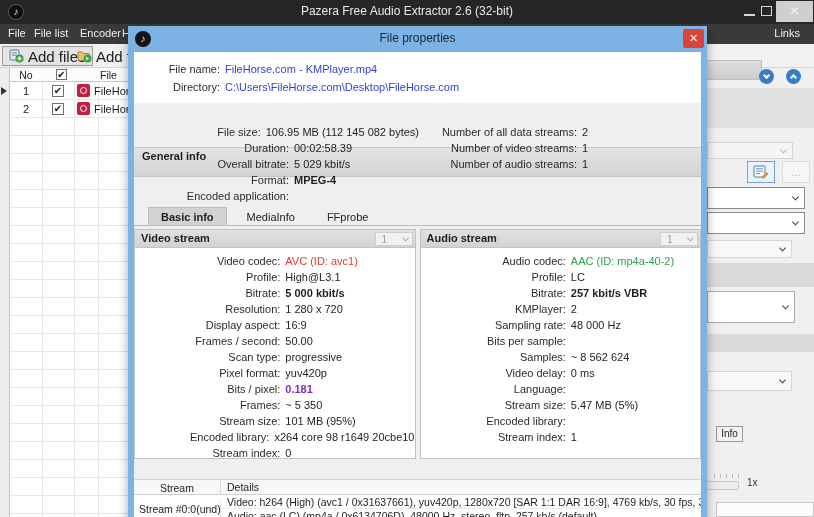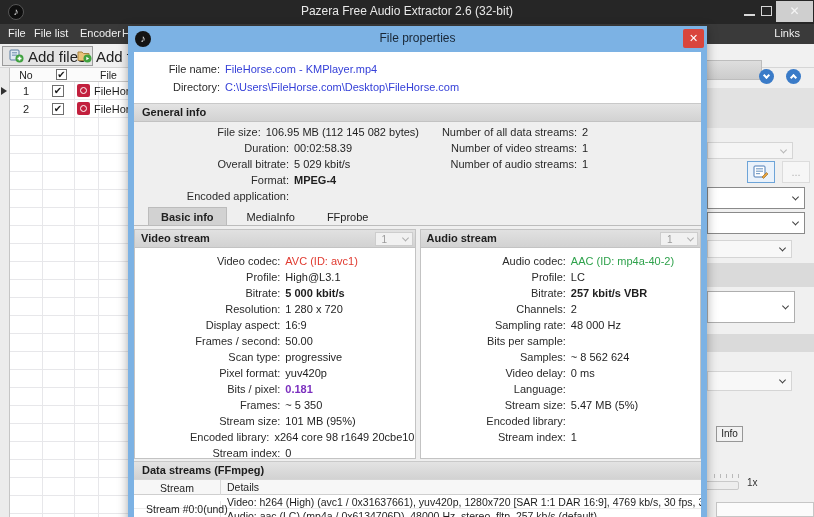--- a/index.html
+++ b/index.html
@@ -72,21 +72,21 @@
   #dlg-icon{left:7px;top:5px;width:16px;height:16px;border-radius:50%;background:#141414;color:#f0f0f0;font-size:10px;line-height:15px;text-align:center;}
   #dlg-title{left:0;top:5px;width:579px;text-align:center;font-size:12px;color:#182635;}
   #dlg-close{right:3px;top:3px;width:21px;height:19px;background:var(--closered);border-radius:2px;color:#fff;font-size:11px;font-weight:bold;text-align:center;line-height:18px;position:absolute;}
   #dlg-content{left:6px;top:26px;width:567px;height:474px;background:#efefef;}
 
   #dlg-topblock{left:0;top:0;width:567px;height:51px;background:#fff;padding-top:8px;}
   .toprow{display:flex;height:18px;align-items:center;}
   .toprow .lbl{width:86px;text-align:right;color:#2b2b2b;}
   .toprow .val{margin-left:5px;color:var(--link);white-space:nowrap;}
 
-  .sect-hdr{width:567px;height:19px;background:linear-gradient(#e3e3e3,#d2d2d2);border-top:1px solid #c9c9c9;border-bottom:1px solid #c2c2c2;font-weight:bold;padding:2px 0 4px 8px;color:#1c1c1c;}
+  .sect-hdr{width:567px;height:30px;background:linear-gradient(#e3e3e3,#d2d2d2);border-top:1px solid #c9c9c9;border-bottom:1px solid #c2c2c2;font-weight:bold;padding:2px 0 4px 8px;color:#1c1c1c;margin-top:44px;}
   #gen-hdr{left:0;top:51px;position:absolute;}
 
   #gen-body{left:0;top:69px;width:567px;height:82px;padding-top:3px;display:flex;position:absolute;}
   #gen-left{width:285px;}
   #gen-right{width:282px;}
   .grow{display:flex;height:16px;align-items:center;white-space:nowrap;}
   .grow .lbl{text-align:right;color:#2b2b2b;}
   #gen-left .lbl{width:155px;}
   #gen-right .lbl{width:158px;}
   .grow .val{margin-left:5px;}
@@ -108,21 +108,21 @@
   .v-green{color:var(--green);}
   .v-purple{color:var(--purple);font-weight:bold;}
   .v-bold{font-weight:bold;}
 
   #ds-hdr{left:0;top:409px;position:absolute;}
   #ds-table{left:0;top:427px;width:567px;height:60px;background:#fff;border-top:1px solid #d5d5d5;position:absolute;font-size:10.5px;}
   #ds-head{display:flex;height:15px;border-bottom:1px solid #cfcfcf;background:#f7f7f7;align-items:center;}
   #ds-head .c1{width:87px;text-align:center;border-right:1px solid #d8d8d8;height:15px;padding-top:2px;}
   #ds-head .c2{padding-left:6px;}
   .dsrow{display:flex;height:14px;align-items:center;border-bottom:1px solid #ececec;white-space:nowrap;}
-  .dsrow .c1{width:87px;padding-left:12px;border-right:1px solid #e4e4e4;height:14px;padding-top:2px;margin-top:12px;}
+  .dsrow .c1{width:87px;padding-left:5px;border-right:1px solid #e4e4e4;height:14px;padding-top:2px;margin-top:12px;}
   .dsrow .c2{padding-left:6px;overflow:hidden;}
 </style>
 </head>
 <body>
 
 <div class="abs" id="main-titlebar">
   <div class="abs" id="app-icon">♪</div>
   <div class="abs" id="main-title">Pazera Free Audio Extractor 2.6 (32-bit)</div>
   <div class="abs" id="btn-min"></div>
   <div class="abs" id="btn-max"></div>
@@ -368,21 +368,21 @@
             </div>
             <div class="prow">
               <span class="lbl">Profile:</span>
               <span class="val">LC</span>
             </div>
             <div class="prow">
               <span class="lbl">Bitrate:</span>
               <span class="val v-bold">257 kbit/s  VBR</span>
             </div>
             <div class="prow">
-              <span class="lbl">Channels:</span>
+              <span class="lbl">KMPlayer:</span>
               <span class="val">2</span>
             </div>
             <div class="prow">
               <span class="lbl">Sampling rate:</span>
               <span class="val">48 000 Hz</span>
             </div>
             <div class="prow">
               <span class="lbl">Bits per sample:</span>
               <span class="val"></span>
             </div>

